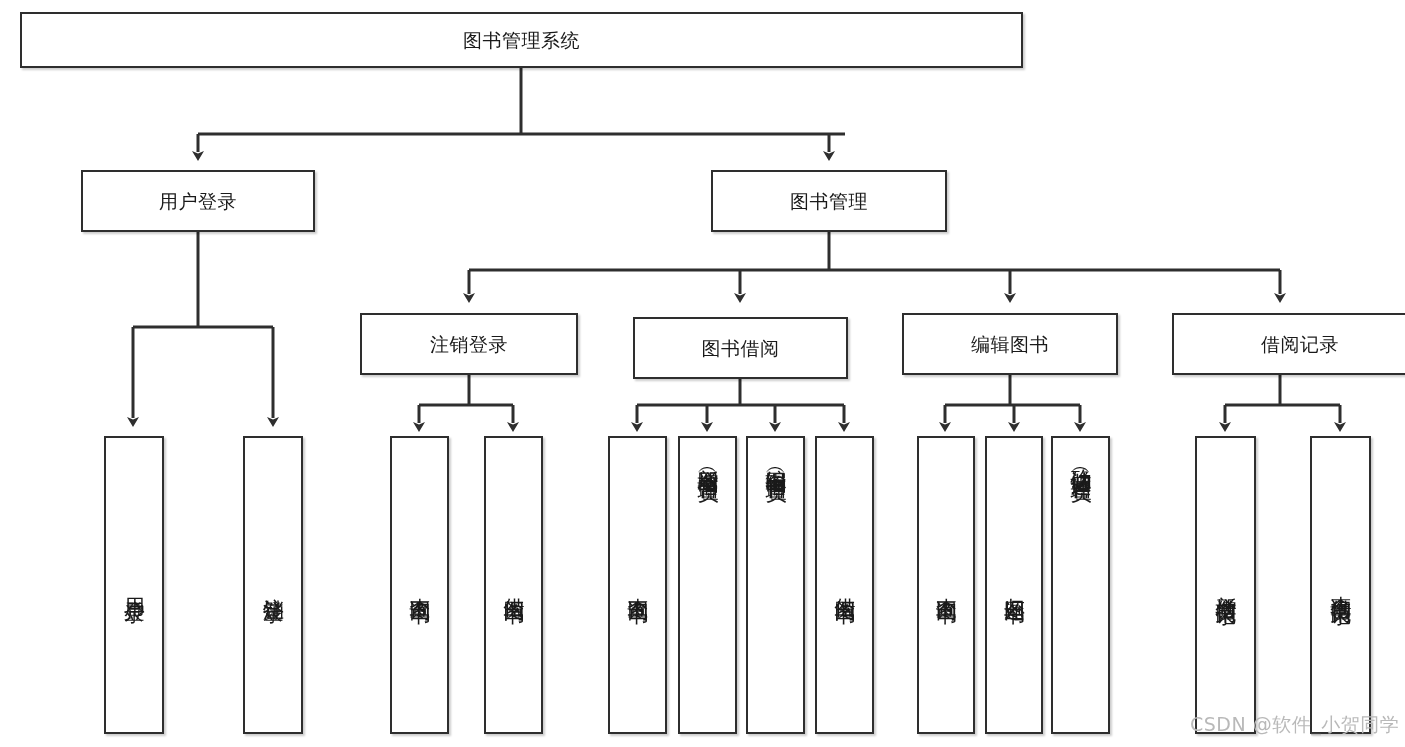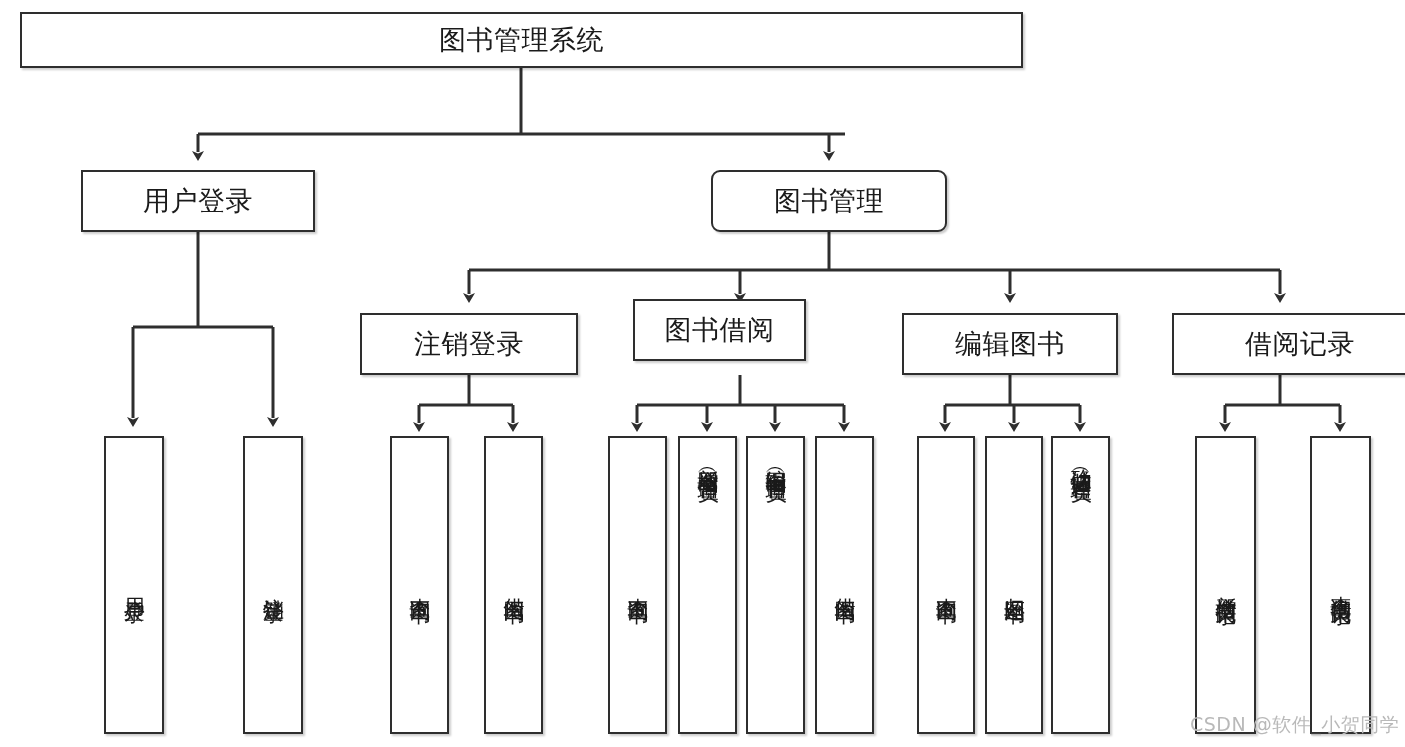--- a/index.html
+++ b/index.html
@@ -32,21 +32,21 @@
     box-sizing: border-box;
     border: 2px solid #2e2e2e;
     background: #ffffff;
     display: flex;
     align-items: center;
     justify-content: center;
     box-shadow: 2px 2px 2px rgba(0,0,0,0.20);
   }
   .node .label {
     color: #1a1a1a;
-    font-size: 27px;
+    font-size: 19px;
     line-height: 1.18;
     letter-spacing: 0.5px;
     text-align: center;
     white-space: nowrap;
   }
   .node.vertical {
     align-items: flex-start;
     justify-content: center;
     padding-top: 14px;
   }
@@ -126,28 +126,28 @@
     </g>
   </svg>
 
   <div class="node" style="left:20px; top:12px; width:1003px; height:56px;">
     <span class="label">图书管理系统</span>
   </div>
 
   <div class="node" style="left:81px; top:170px; width:234px; height:62px;">
     <span class="label">用户登录</span>
   </div>
-  <div class="node" style="left:711px; top:170px; width:236px; height:62px;border-radius:9px;">
+  <div class="node" style="left:711px; top:170px; width:236px; height:62px;">
     <span class="label">图书管理</span>
   </div>
 
   <div class="node" style="left:360px; top:313px; width:218px; height:62px;">
     <span class="label">注销登录</span>
   </div>
-  <div class="node" style="left:633px; top:299px; width:173px; height:62px;align-items:center;">
+  <div class="node" style="left:633px; top:317px; width:215px; height:62px;align-items:center;">
     <span class="label">图书借阅</span>
   </div>
   <div class="node" style="left:902px; top:313px; width:216px; height:62px;">
     <span class="label">编辑图书</span>
   </div>
   <div class="node" style="left:1172px; top:313px; width:256px; height:62px;justify-content:center;">
     <span class="label">借阅记录</span>
   </div>
 
   <div class="node vertical vcenter" style="left:104px; top:436px; width:60px; height:298px;">

